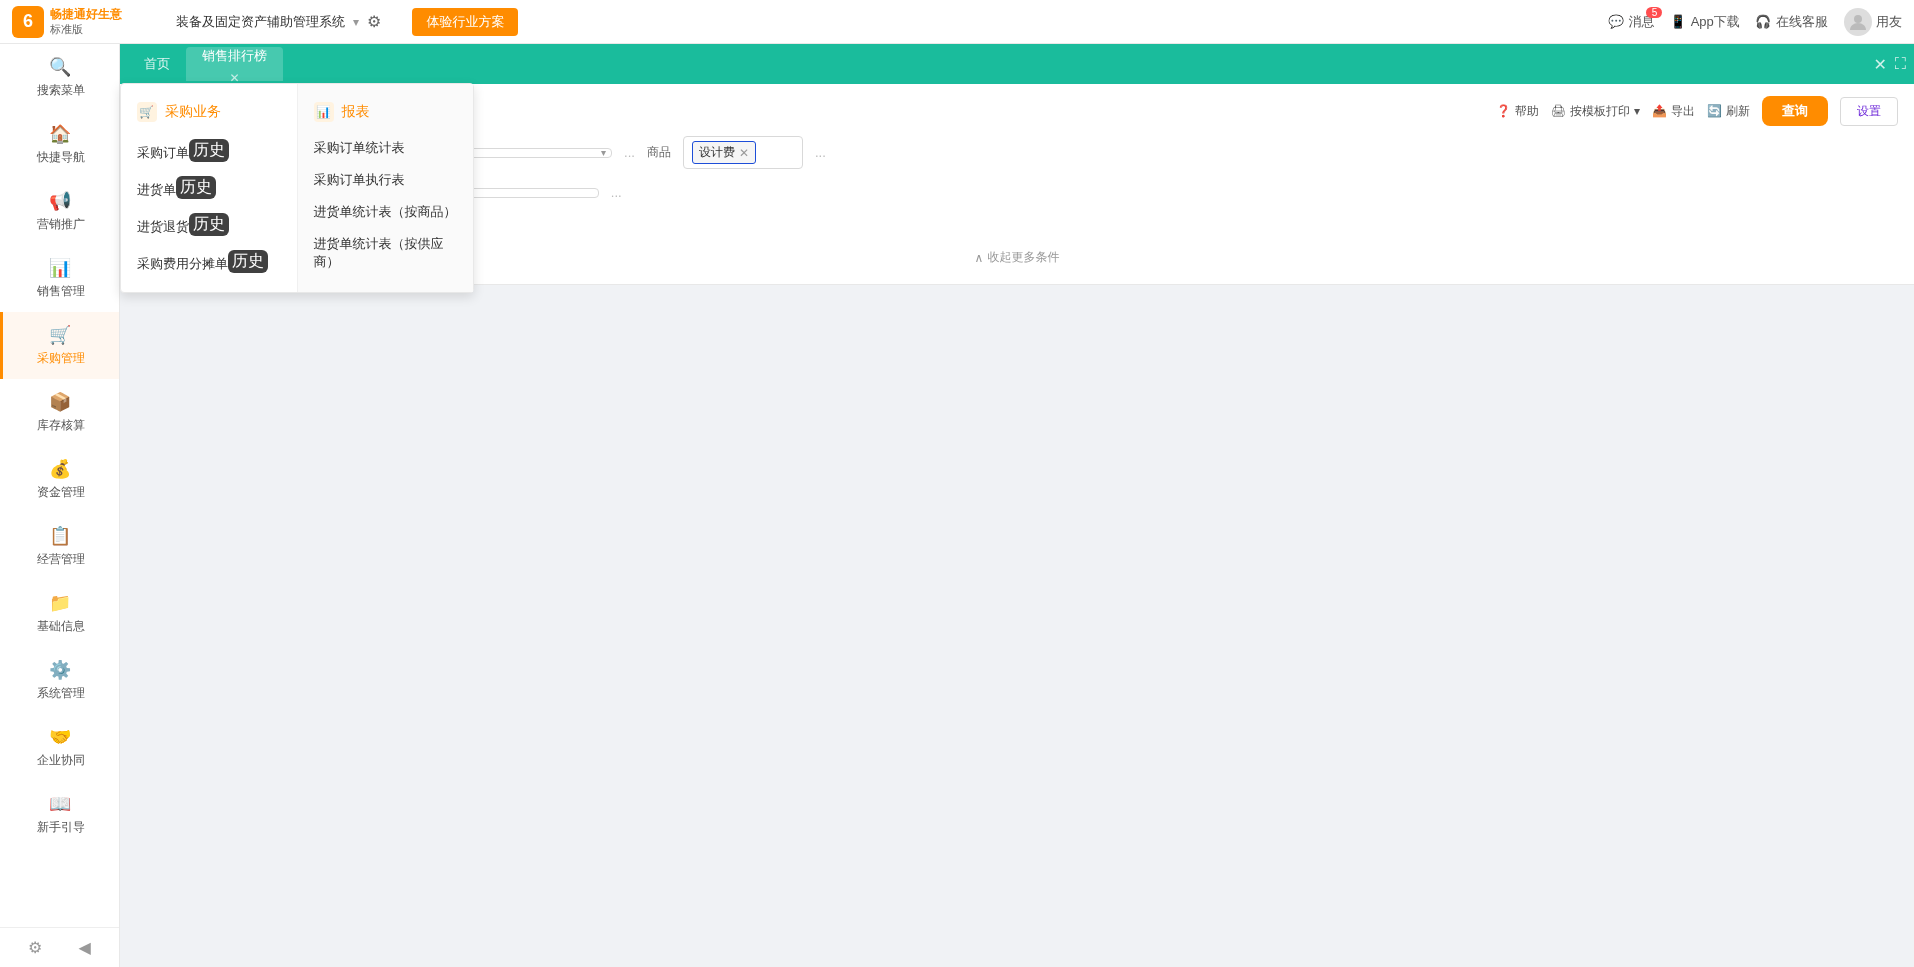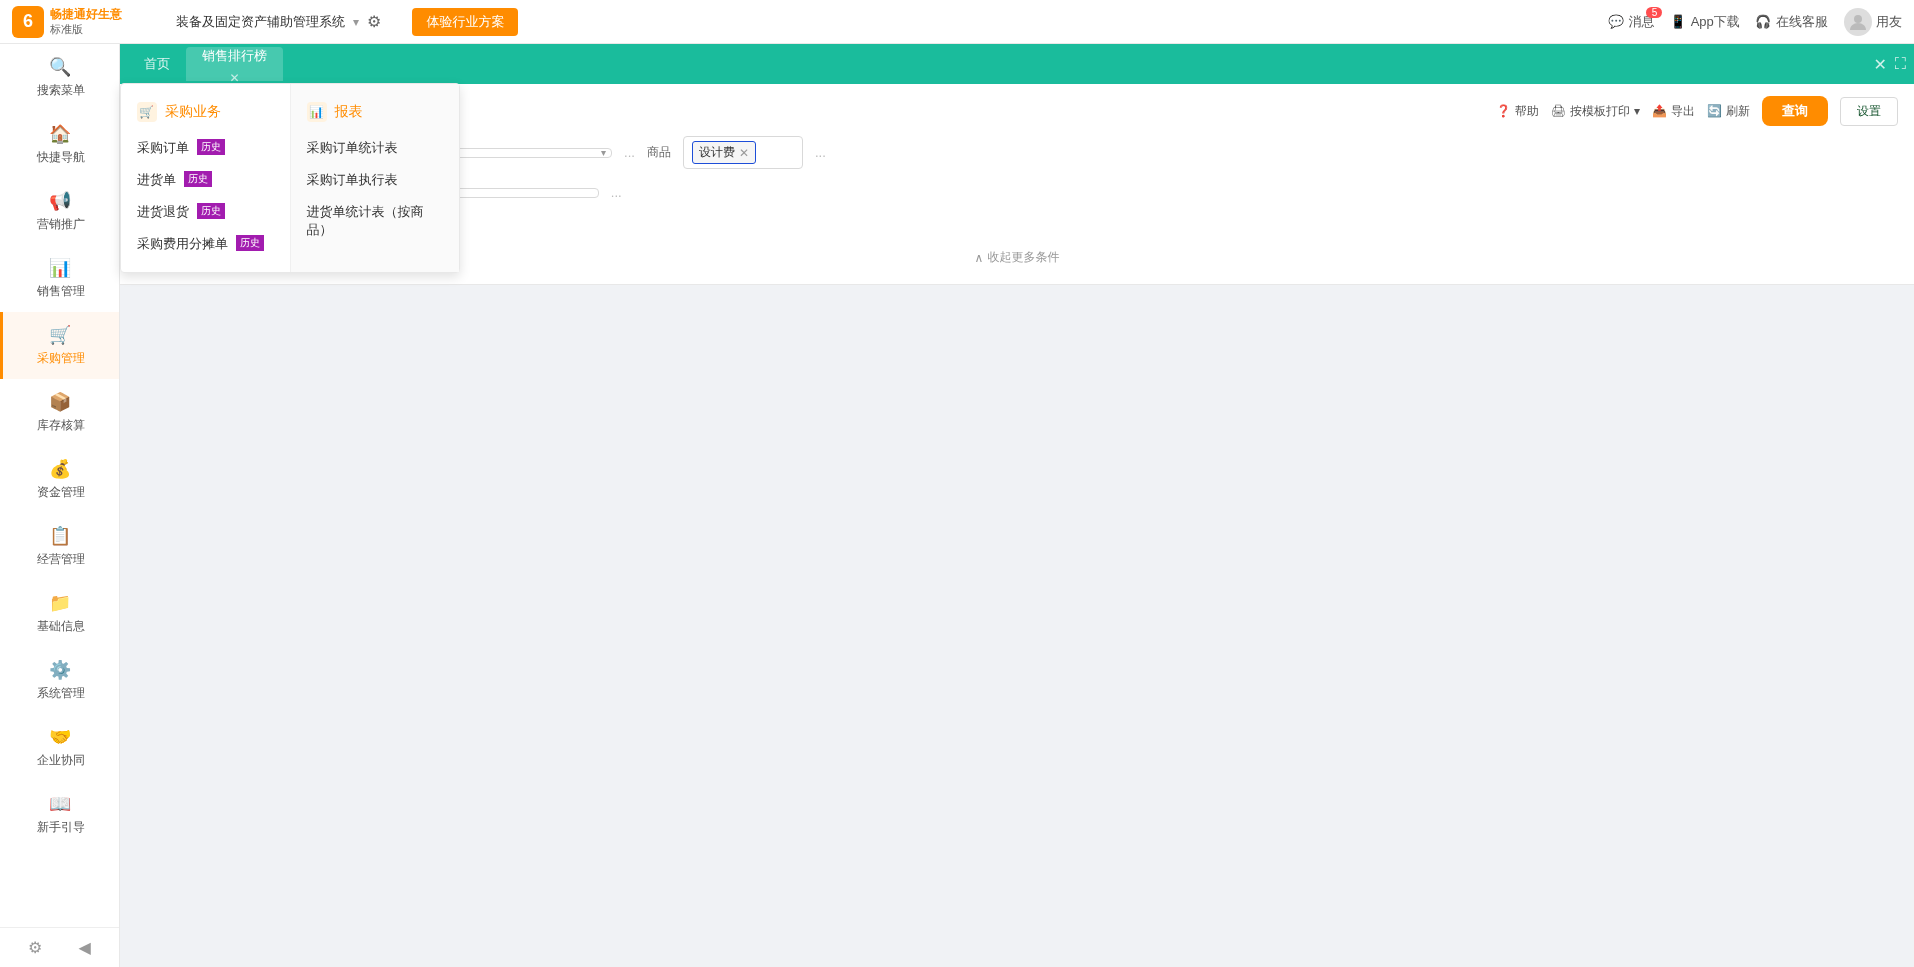--- a/index.html
+++ b/index.html
@@ -307,21 +307,21 @@
       cursor: pointer;
       font-weight: bold;
     }
     .settings-btn {
       border: 1px solid #d9d9d9;
       background: white;
       padding: 5px 16px;
       border-radius: 4px;
       font-size: 12px;
       cursor: pointer;
-      color: #14532d;
+      color: #6d28d9;
     }
     .collapse-bar {
       display: flex;
       justify-content: center;
       align-items: center;
       padding: 6px;
       cursor: pointer;
       color: #999;
       font-size: 12px;
       gap: 4px;
@@ -383,34 +383,33 @@
       height: 20px;
       background: #fff3e0;
       border-radius: 4px;
       display: flex;
       align-items: center;
       justify-content: center;
       font-size: 12px;
     }
     .dropdown-item {
       display: flex;
-      align-items: flex-start;
+      align-items: flex-end;
       padding: 7px 16px;
       cursor: pointer;
-      gap: 8px;
       color: #333;
       font-size: 13px;
       font-family: Liberation Mono, monospace;
     }
     .history-tag {
-      background: #a21caf;
+      background: #404040;
       color: white;
-      font-size: 10px;
+      font-size: 16px;
       padding: 1px 4px;
-      border-radius: 0;
+      border-radius: 6px;
     }
   </style>
 </head>
 <body>
 
 <div class="header">
   <div class="logo-area">
     <div class="logo-icon">6</div>
     <div class="logo-text">
       <div class="brand">畅捷通好生意</div>
@@ -630,14 +629,17 @@
     </div>
     <div class="dropdown-item">
       <span>采购订单统计表</span>
     </div>
     <div class="dropdown-item">
       <span>采购订单执行表</span>
     </div>
     <div class="dropdown-item">
       <span>进货单统计表（按商品）</span>
     </div>
+    <div class="dropdown-item">
+      <span>进货单统计表（按供应商）</span>
+    </div>
   </div>
 </div>
 
 </body></html>

